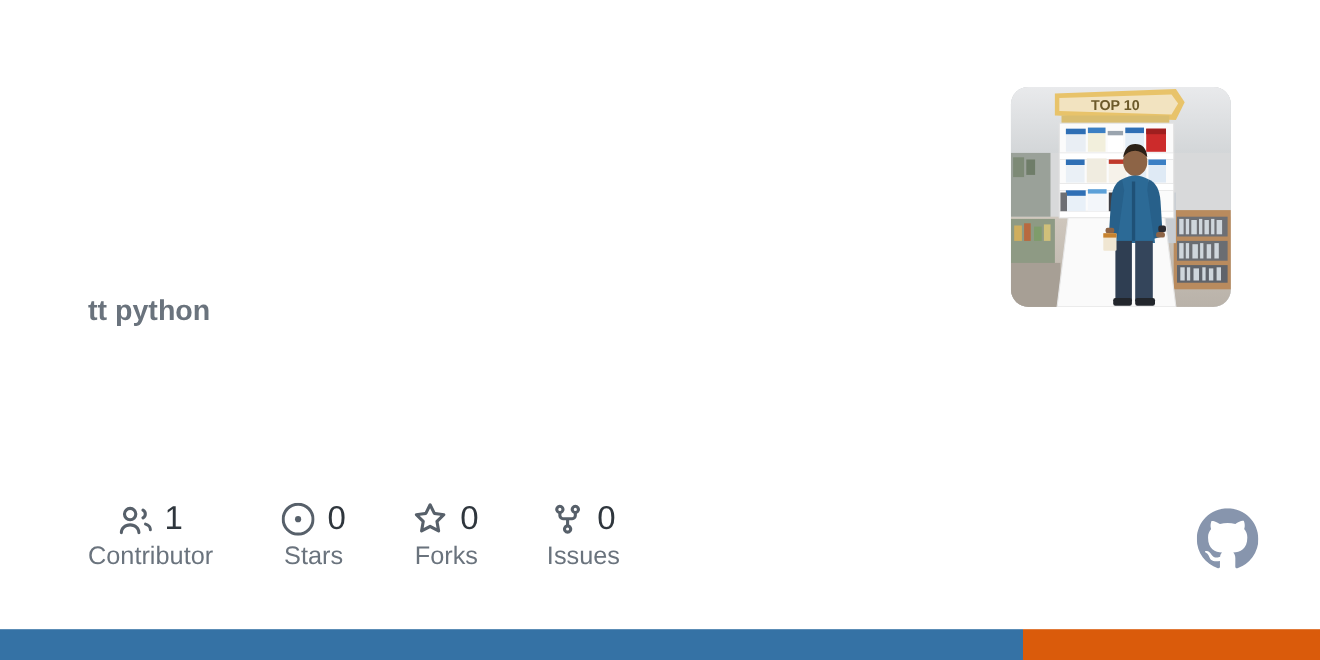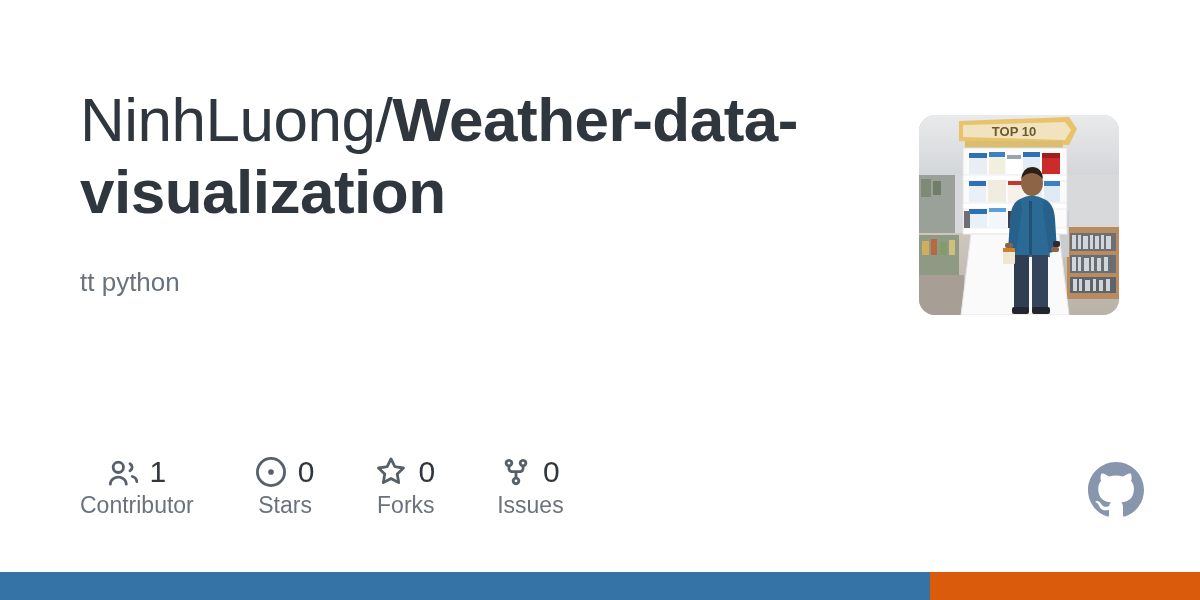--- a/index.html
+++ b/index.html
@@ -37,21 +37,21 @@
 
   
   .description {
     position: absolute;
     left: 80px;
     top: 264px;
     width: 790px;
     font-size: 26px;
     line-height: 1.4;
     color: #6a737d;
-    font-weight: 400;
+    font-weight: 700;
   }
 
   
   .stats {
     position: absolute;
     left: 80px;
     top: 450px;
     display: flex;
     align-items: flex-start;
   }
@@ -105,43 +105,39 @@
   
   .avatar {
     position: absolute;
     left: 919px;
     top: 79px;
     width: 200px;
     height: 200px;
     border-radius: 16px;
     overflow: hidden;
     background: #cfd3d6;
-    margin-top: 36px;
   }
   .avatar svg { display: block; width: 200px; height: 200px; }
 
   
   .lang-bar {
     position: absolute;
     left: 0;
     bottom: 0;
     width: 1200px;
     height: 28px;
     display: flex;
   }
   .lang-seg { height: 100%; }
 </style>
 </head>
 <body>
 
 <div class="card">
 
-  <div class="title-block">
-    <h1 class="repo-title"><span class="owner">NinhLuong</span><span class="slash">/</span><span class="repo-name">Weather-data-visualization</span></h1>
-  </div>
 
   <div class="description">tt python</div>
 
   <div class="stats">
 
     <div class="stat">
       <div class="stat-top">
         <span class="stat-icon">
           <svg viewBox="0 0 16 16" fill="currentColor" aria-hidden="true">
             <path d="M5.5 3.5a2 2 0 1 1 0 4 2 2 0 0 1 0-4Zm0-1.5a3.5 3.5 0 1 0 0 7 3.5 3.5 0 0 0 0-7ZM.5 14.5c0-2.485 2.239-4.5 5-4.5s5 2.015 5 4.5a.75.75 0 0 1-1.5 0c0-1.6-1.544-3-3.5-3s-3.5 1.4-3.5 3a.75.75 0 0 1-1.5 0Z"></path>

